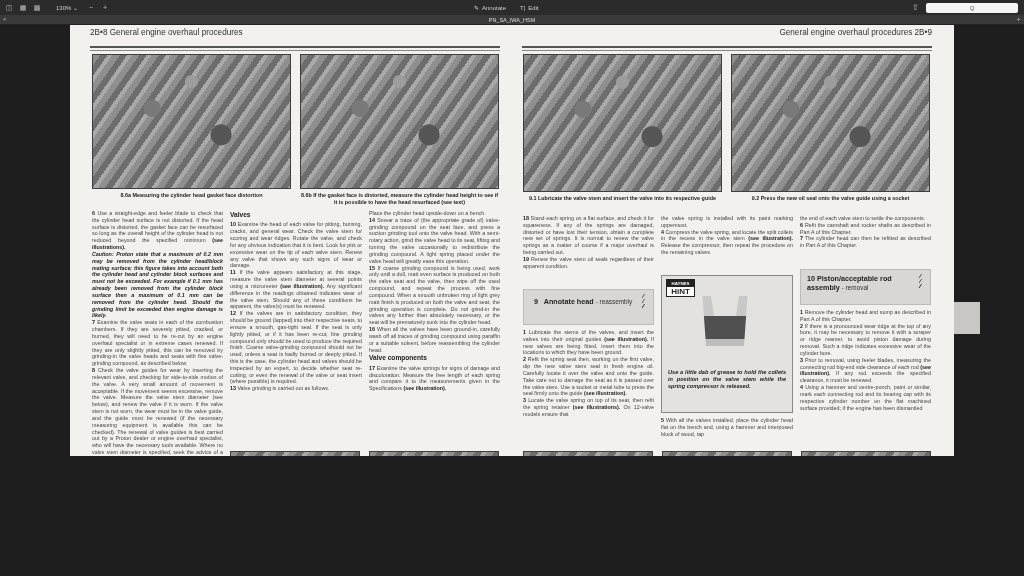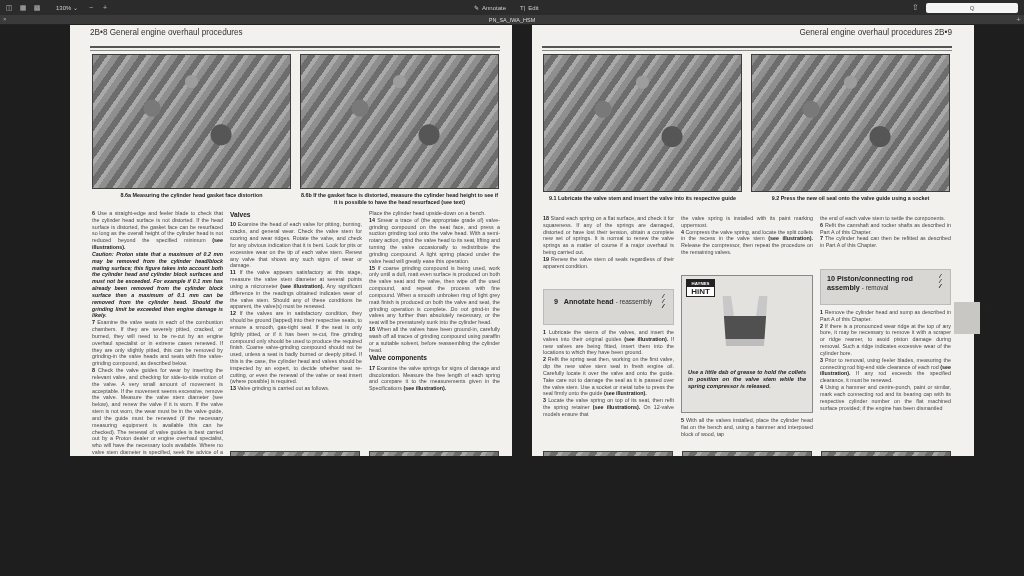--- a/index.html
+++ b/index.html
@@ -11,21 +11,21 @@
   .tb-center span.ic { margin-right: 3px; }
   .tb-share { position: absolute; left: 912px; top: 3px; font-size: 8px; color: #bbb; }
   .tb-search { position: absolute; left: 926px; top: 3px; width: 92px; height: 10px; background: #f4f4f4; border-radius: 2px; font-size: 6px; color: #555; text-align: center; line-height: 10px; }
   .tabbar { position: absolute; left: 0; top: 15px; width: 1024px; height: 10px; background: #3a3a3a; border-bottom: 1px solid #222; color: #ddd; font-size: 5.5px; }
   .tab-close { position: absolute; left: 3px; top: 1px; font-size: 6px; color: #aaa; }
   .tab-title { position: absolute; left: 0; width: 1024px; top: 1.5px; text-align: center; }
   .tab-add { position: absolute; right: 3px; top: 0; font-size: 8px; color: #aaa; }
   .viewer { position: absolute; left: 0; top: 25px; width: 1024px; height: 551px; background: #1e1e1e; }
   .page { position: absolute; top: 0; height: 431px; background: #f2f1ee; color: #333; overflow: hidden; }
   .page.left { left: 70px; width: 442px; }
-  .page.right { left: 532px; width: 442px; text-decoration: underline; }
+  .page.right { left: 512px; width: 442px; text-decoration: underline; }
   .running-head { position: absolute; top: 3px; font-size: 8.2px; color: #333; }
   .page.left .running-head { left: 20px; }
   .page.right .running-head { right: 22px; }
   .rule { position: absolute; top: 21px; height: 1.5px; background: #555; }
   .rule2 { position: absolute; top: 25px; height: 0.7px; background: #888; }
   .page.left .rule, .page.left .rule2 { left: 20px; width: 410px; }
   .page.right .rule, .page.right .rule2 { left: 10px; width: 410px; }
   .photo { position: absolute; border: 1px solid #444; overflow: hidden;
     background:
       radial-gradient(circle at 30% 40%, #7a7a7a 0 8px, transparent 9px),
@@ -159,21 +159,21 @@
     <div class="col" style="left:149px;top:392px;width:132px">
       <p><span class="num">5</span> <span>With all the valves installed, place the cylinder head flat on the bench and, using a hammer and interposed block of wood, tap</span></p>
     </div>
 
     <div class="col" style="left:288px;top:190px;width:131px">
       <p>the end of each valve stem to settle the components.</p>
       <p><span class="num">6</span> <span>Refit the camshaft and rocker shafts as described in Part A of this Chapter.</span></p>
       <p><span class="num">7</span> <span>The cylinder head can then be refitted as described in Part A of this Chapter.</span></p>
     </div>
     <div class="section-box" style="left:288px;top:244px;width:131px;height:36px">
-      <div class="sec-title" style="left:6px;top:5px;width:100px"><span>10</span> <span>Piston/connecting rod assembly</span> <span class="light">- removal</span></div>
+      <div class="sec-title" style="left:6px;top:5px;width:100px"><span>10</span> <span>Piston/acceptable rod assembly</span> <span class="light">- removal</span></div>
       <div class="wrench">∕∕<br>∕∕<br>∕∕∕</div>
     </div>
     <div class="col" style="left:288px;top:284px;width:131px">
       <p><span class="num">1</span> <span>Remove the cylinder head and sump as described in Part A of this Chapter.</span></p>
       <p><span class="num">2</span> <span>If there is a pronounced wear ridge at the top of any bore, it may be necessary to remove it with a scraper or ridge reamer, to avoid piston damage during removal. Such a ridge indicates excessive wear of the cylinder bore.</span></p>
       <p><span class="num">3</span> <span>Prior to removal, using feeler blades, measuring the connecting rod big-end side clearance of each rod</span> <b>(see illustration).</b> <span>If any rod exceeds the specified clearance, it must be renewed.</span></p>
       <p><span class="num">4</span> <span>Using a hammer and centre-punch, paint or similar, mark each connecting rod and its bearing cap with its respective cylinder number on the flat machined surface provided; if the engine has been dismantled</span></p>
     </div>
 
     <div class="photo" style="left:11px;top:426px;width:130px;height:94px"></div>

